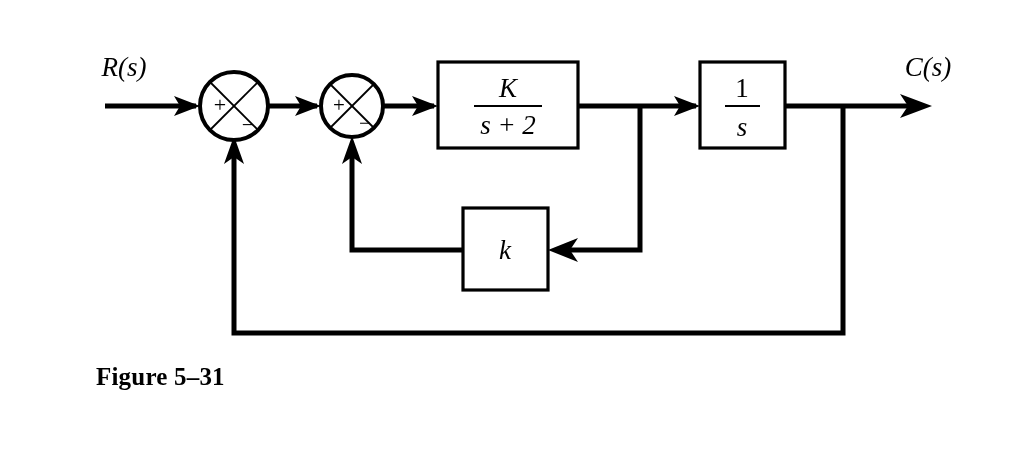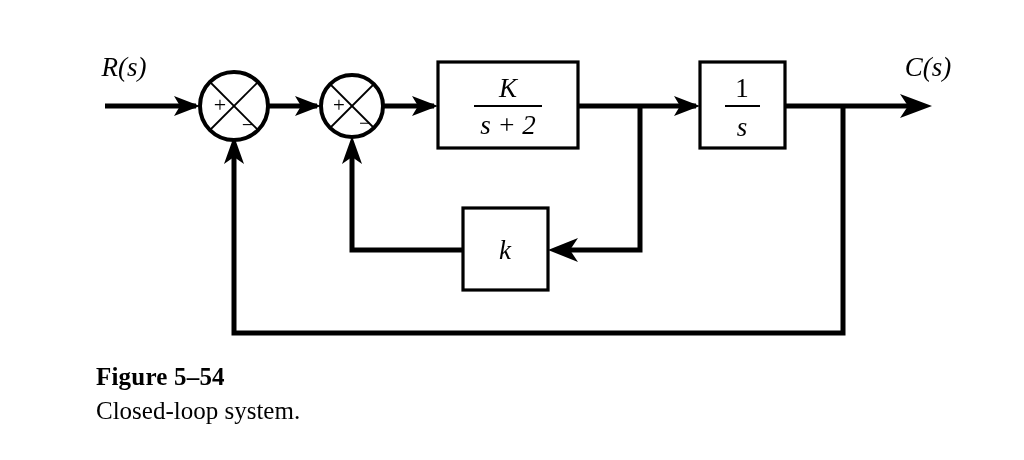--- a/index.html
+++ b/index.html
@@ -183,17 +183,16 @@
       <text class="math" x="505" y="259" font-size="27" text-anchor="middle">k</text>
     </g>
 
     <text class="math" x="124" y="76" font-size="27" text-anchor="middle">R(s)</text>
 
     <text class="math" x="928" y="76" font-size="27" text-anchor="middle">C(s)</text>
 
   </svg>
 
   <div class="caption-block">
-    <div class="caption-title">Figure 5–54</div>
-    <div class="caption-sub">Closed-loop system.</div>
+    <div class="caption-title">Figure 5–31</div>
   </div>
 
 </div>
 
 </body></html>

